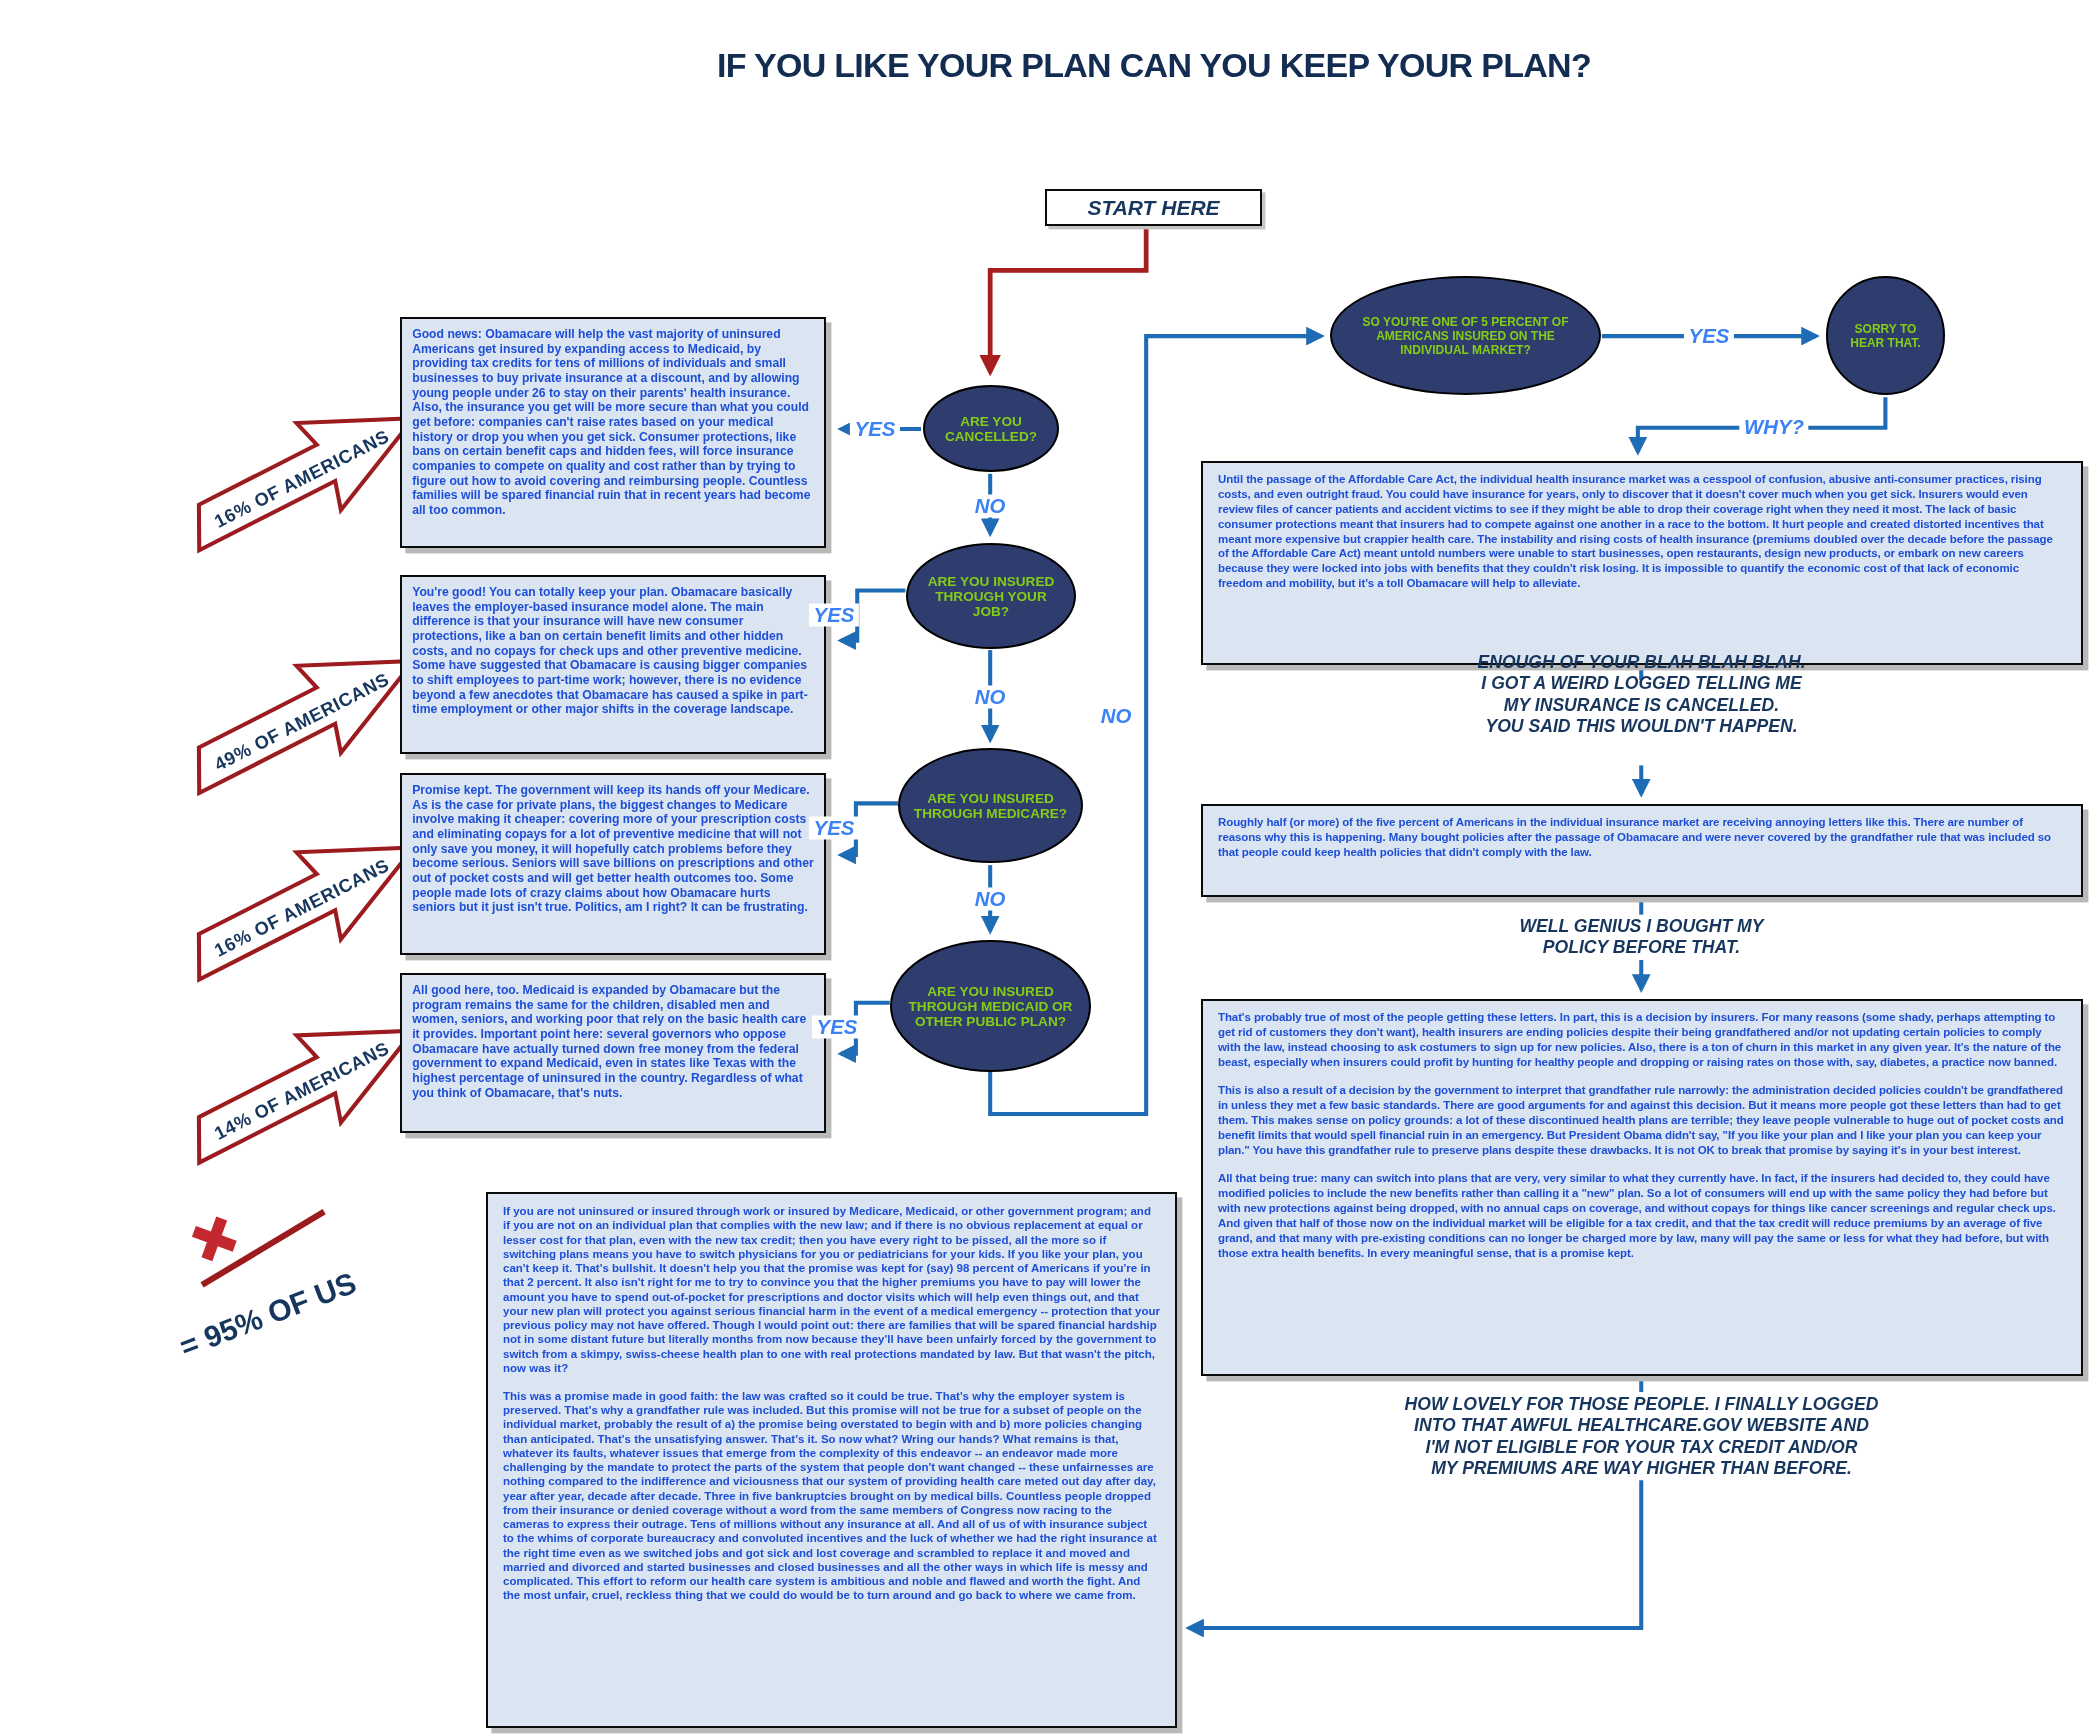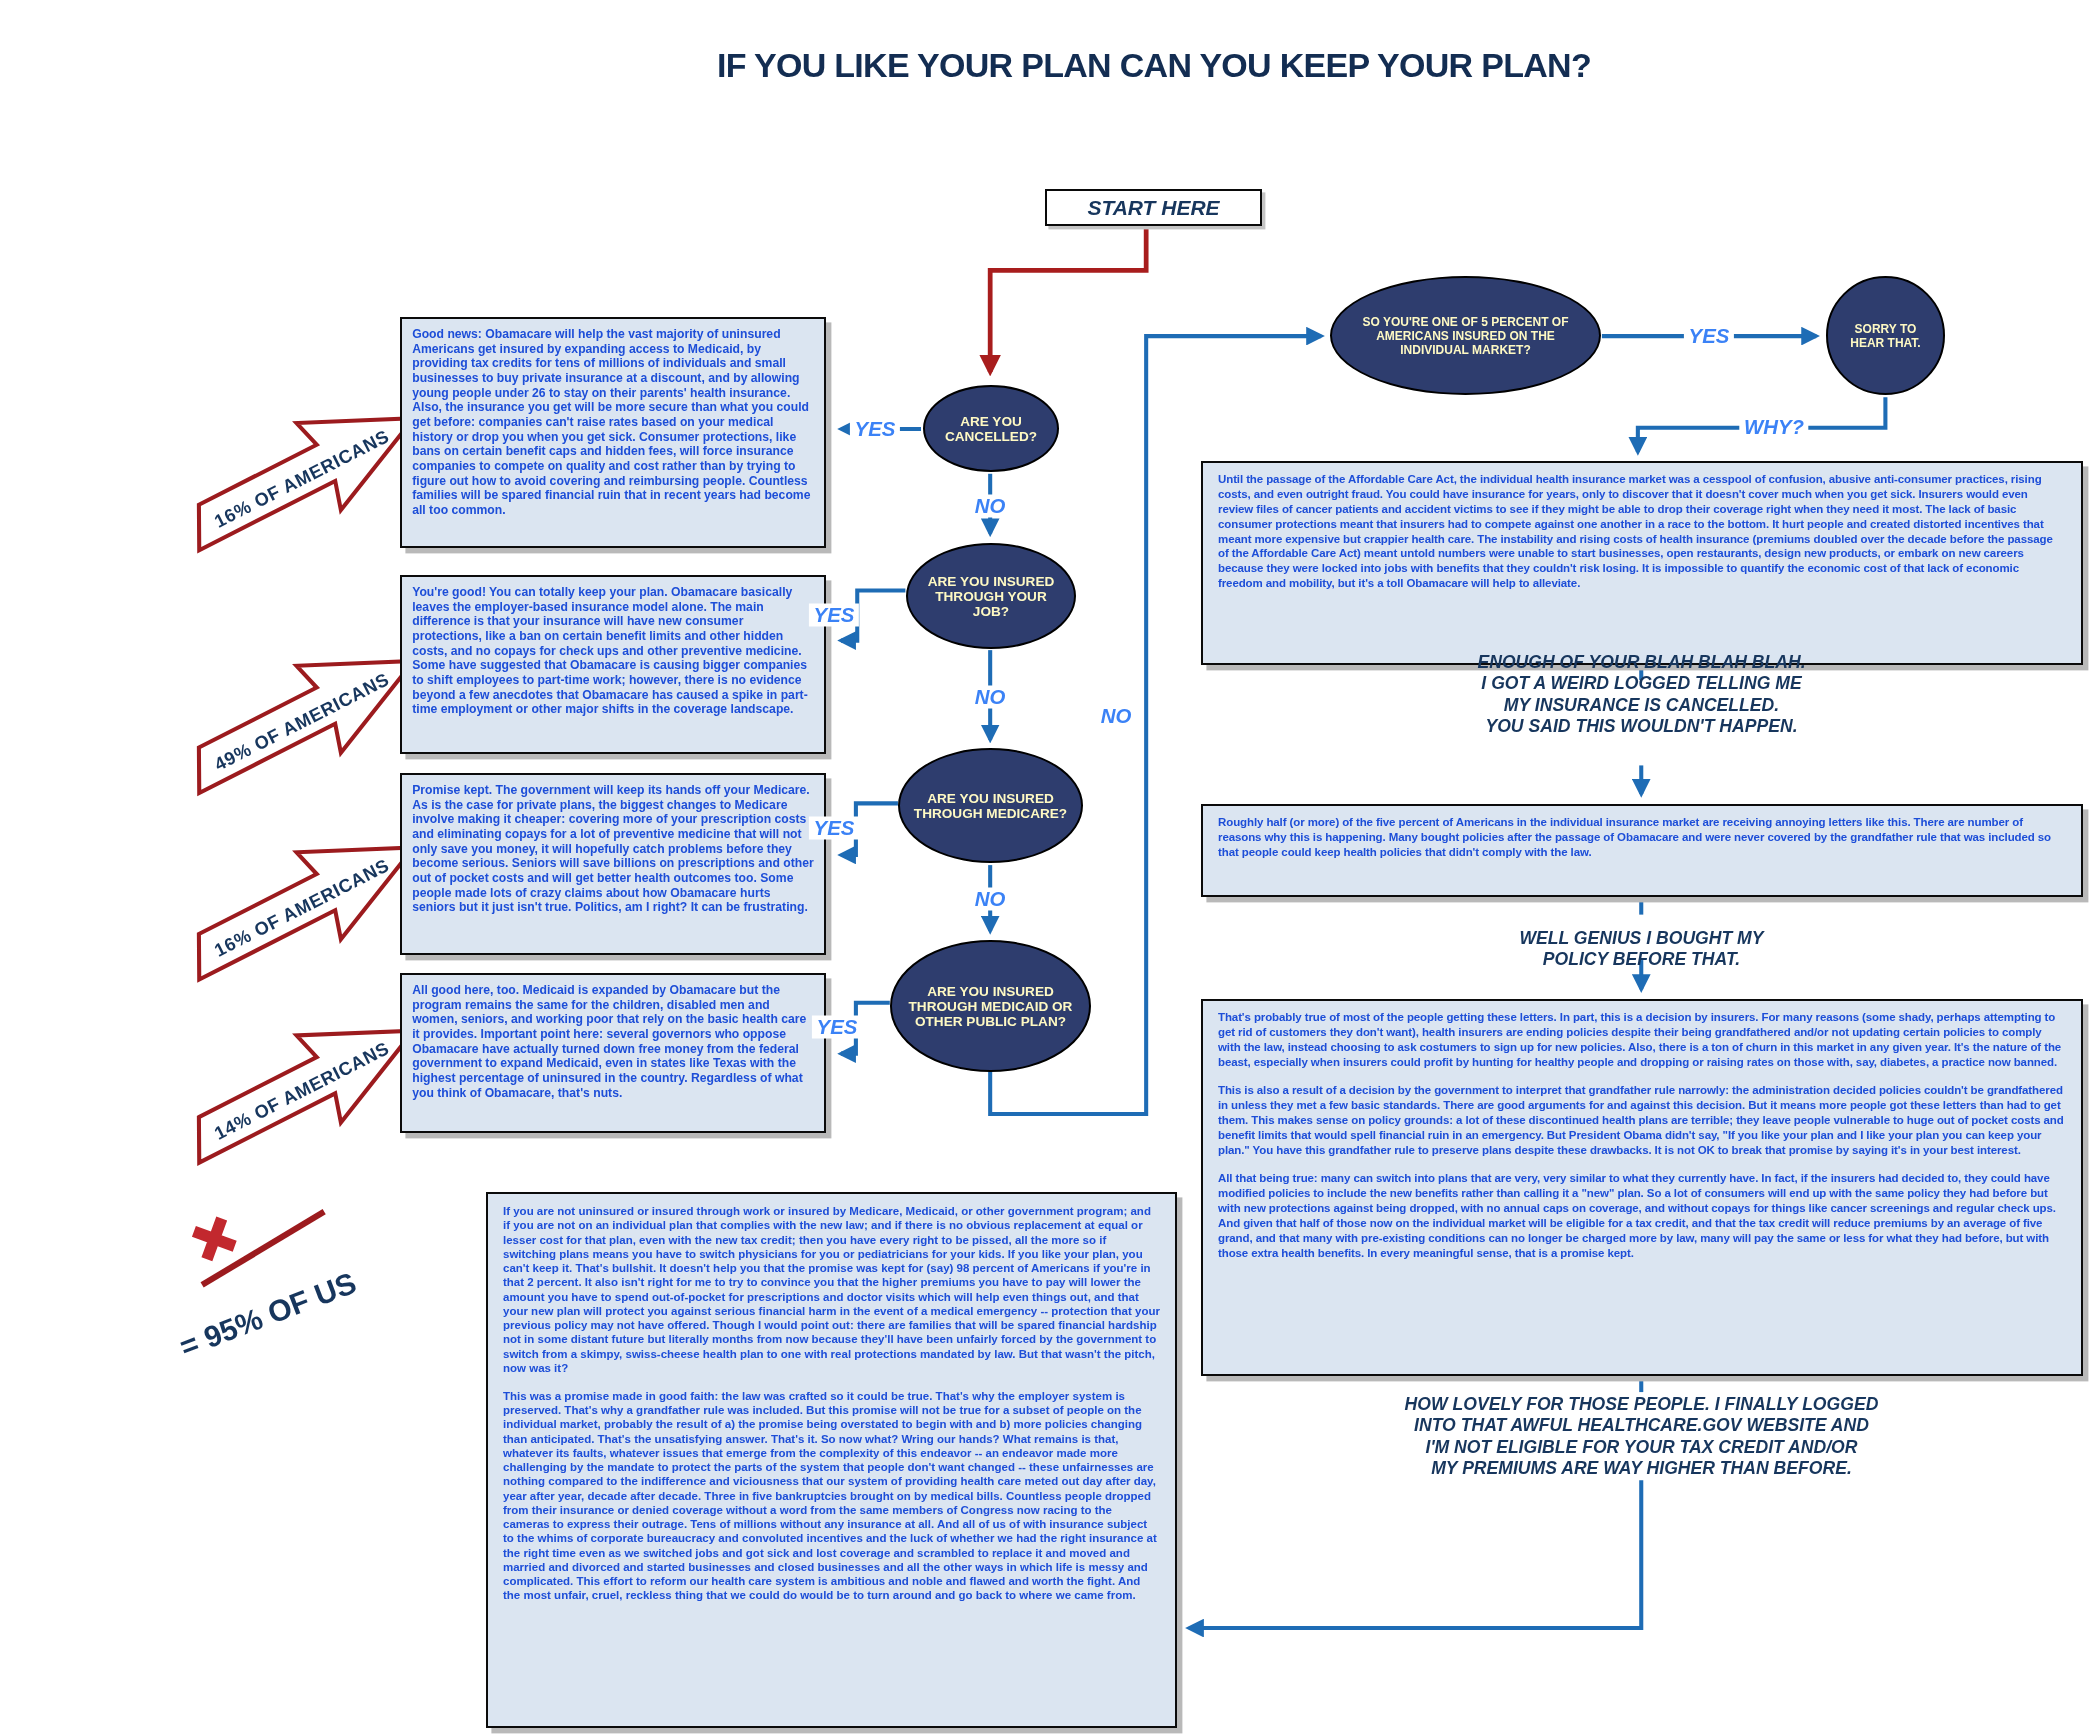--- a/index.html
+++ b/index.html
@@ -13,21 +13,21 @@
             box-shadow:3.4px 3.4px 0 #c4c4c4;display:flex;align-items:center;justify-content:center;
             font-style:italic;font-weight:bold;font-size:21px;color:#17365d;}
   .txtbox{z-index:1;background:#dbe5f1;border:2px solid #0b0b0b;box-shadow:5.4px 5.4px 0 #b9b9b9;
           color:#1d4ed8;font-weight:bold;overflow:hidden;}
   .leftbox{width:426px;font-size:12.2px;line-height:1.2;padding:8.1px 10.2px;}
   .rightbox{width:882px;font-size:11.5px;line-height:1.3;padding:8.8px 15px;letter-spacing:-0.1px;}
   .bottombox{width:691px;font-size:11.5px;line-height:1.24;padding:10.2px 15px;}
   .bottombox p, .rightbox p{margin:0 0 13.6px 0;}
   .bottombox p:last-child, .rightbox p:last-child{margin:0;}
   .oval{z-index:1;background:#2e3d6e;border:2px solid #000;border-radius:50%;
-        color:#fef9c3;display:flex;align-items:center;justify-content:flex-end;
+        color:#84cc16;display:flex;align-items:center;justify-content:flex-end;
         text-align:center;font-weight:bold;padding:0 13.6px;}
   .lbl{z-index:2;color:#3b82f6;font-style:italic;font-weight:bold;font-size:20.4px;
        background:#ffffff;padding:0 4.7px;transform:translate(-50%,-50%);white-space:nowrap;}
   .dialogue{z-index:2;color:#17365d;font-style:italic;font-weight:bold;font-size:17.6px;
             line-height:1.22;text-align:center;width:705px;}
   .pct-label{z-index:2;color:#17365d;font-weight:bold;font-size:18.3px;letter-spacing:0.7px;
              transform:translate(-50%,-50%) rotate(-27deg);white-space:nowrap;}
   .equation-label{z-index:2;color:#17365d;font-weight:bold;font-size:30px;
                   transform:translate(-50%,-50%) rotate(-21deg);white-space:nowrap;}
 </style>
@@ -138,21 +138,21 @@
     <p>This is also a result of a decision by the government to interpret that grandfather rule narrowly: the administration decided policies couldn't be grandfathered in unless they met a few basic standards. There are good arguments for and against this decision. But it means more people got these letters than had to get them. This makes sense on policy grounds: a lot of these discontinued health plans are terrible; they leave people vulnerable to huge out of pocket costs and benefit limits that would spell financial ruin in an emergency. But President Obama didn't say, "If you like your plan and I like your plan you can keep your plan." You have this grandfather rule to preserve plans despite these drawbacks. It is not OK to break that promise by saying it's in your best interest.</p>
     <p>All that being true: many can switch into plans that are very, very similar to what they currently have. In fact, if the insurers had decided to, they could have modified policies to include the new benefits rather than calling it a "new" plan. So a lot of consumers will end up with the same policy they had before but with new protections against being dropped, with no annual caps on coverage, and without copays for things like cancer screenings and regular check ups. And given that half of those now on the individual market will be eligible for a tax credit, and that the tax credit will reduce premiums by an average of five grand, and that many with pre-existing conditions can no longer be charged more by law, many will pay the same or less for what they had before, but with those extra health benefits. In every meaningful sense, that is a promise kept.</p>
   </div>
 
   <div class="abs dialogue" style="left:1289px;top:652px;">
     <div>ENOUGH OF YOUR BLAH BLAH BLAH.</div>
     <div>I GOT A WEIRD LOGGED TELLING ME</div>
     <div>MY INSURANCE IS CANCELLED.</div>
     <div>YOU SAID THIS WOULDN'T HAPPEN.</div>
   </div>
-  <div class="abs dialogue" style="left:1289px;top:916px;margin-top:12px;">
+  <div class="abs dialogue" style="left:1289px;top:916px;">
     <div>WELL GENIUS I BOUGHT MY</div>
     <div>POLICY BEFORE THAT.</div>
   </div>
   <div class="abs dialogue" style="left:1289px;top:1394px;">
     <div>HOW LOVELY FOR THOSE PEOPLE. I FINALLY LOGGED</div>
     <div>INTO THAT AWFUL HEALTHCARE.GOV WEBSITE AND</div>
     <div>I'M NOT ELIGIBLE FOR YOUR TAX CREDIT AND/OR</div>
     <div>MY PREMIUMS ARE WAY HIGHER THAN BEFORE.</div>
   </div>
 

